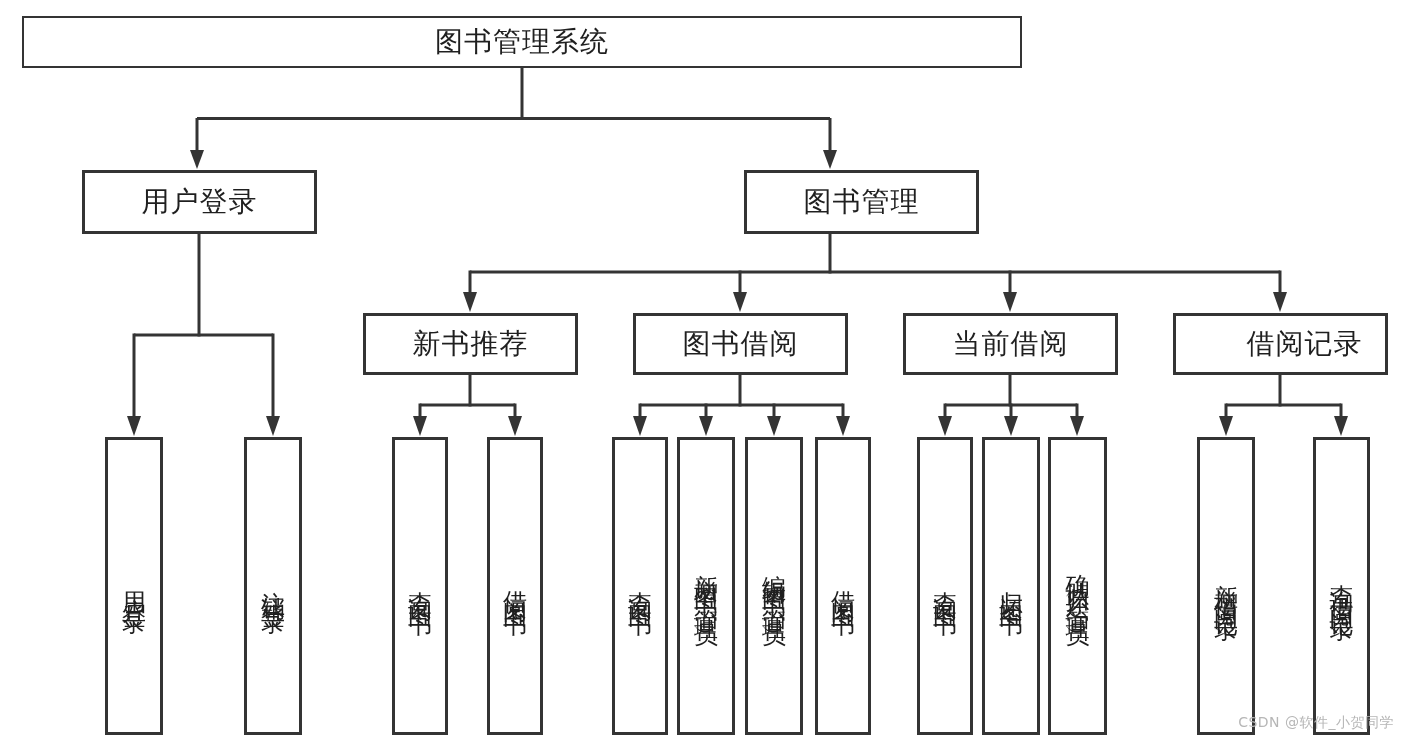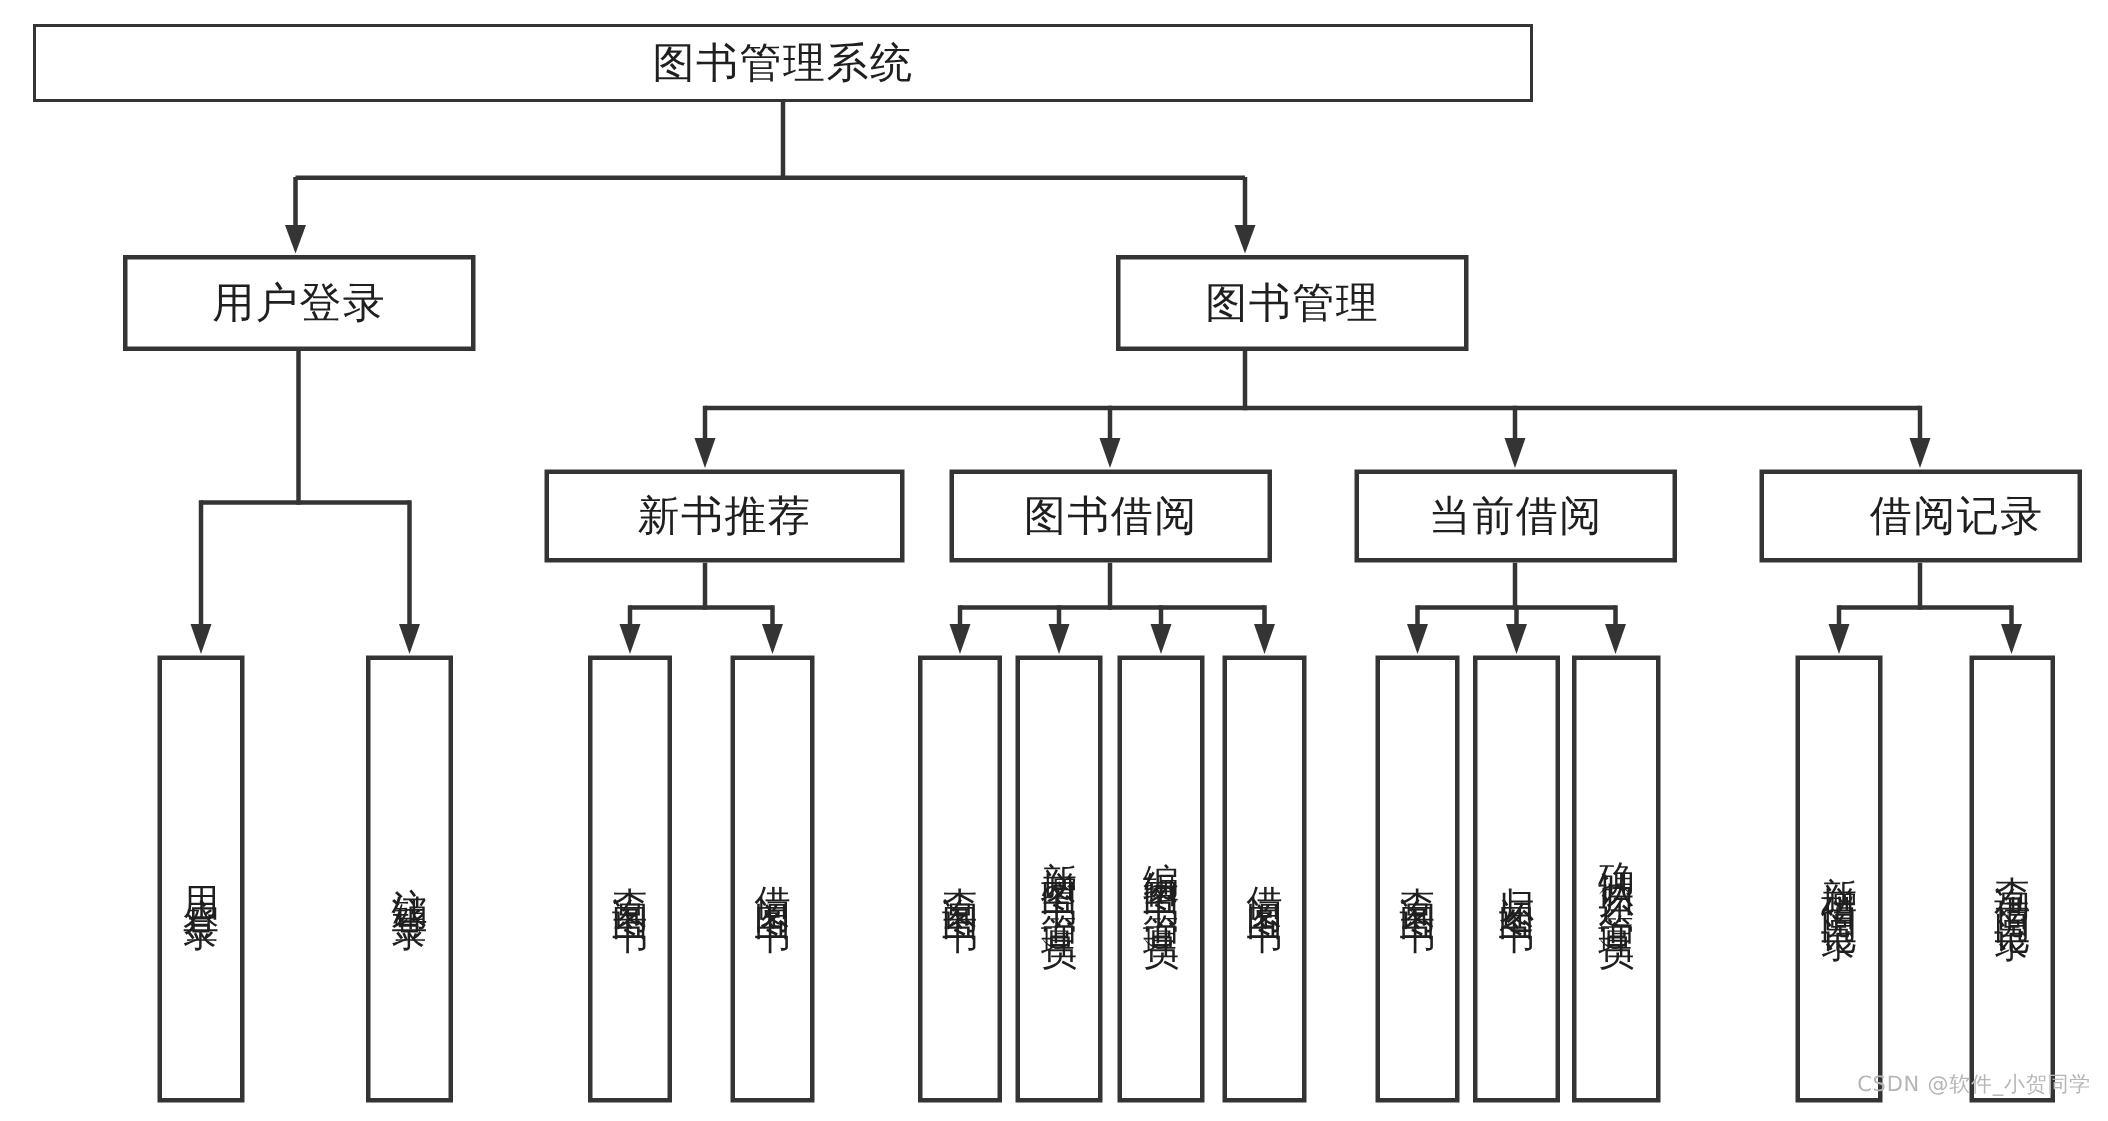--- a/index.html
+++ b/index.html
@@ -131,21 +131,21 @@
         <polygon points="1334,416 1348,416 1341,436" stroke="none"></polygon>
       </g>
     </g>
   </svg>
 
   <div class="node root" style="left:22px;top:16px;width:1000px;height:52px;">图书管理系统</div>
 
   <div class="node" style="left:82px;top:170px;width:235px;height:64px;">用户登录</div>
   <div class="node" style="left:712px;top:170px;width:235px;height:64px;margin-left:32px;">图书管理</div>
 
-  <div class="node" style="left:363px;top:313px;width:240px;height:62px;">新书推荐</div>
+  <div class="node" style="left:363px;top:313px;width:215px;height:62px;">新书推荐</div>
   <div class="node" style="left:903px;top:313px;width:215px;height:62px;">当前借阅</div>
   <div class="node" style="left:633px;top:313px;width:215px;height:62px;">图书借阅</div>
   <div class="node" style="left:1173px;top:313px;width:215px;height:62px;padding-left:48px;">借阅记录</div>
 
   <div class="vnode" style="left:105px;top:437px;width:58px;height:298px;">
     <span>用户登录</span>
   </div>
   <div class="vnode" style="left:244px;top:437px;width:58px;height:298px;">
     <span>注销登录</span>
   </div>

